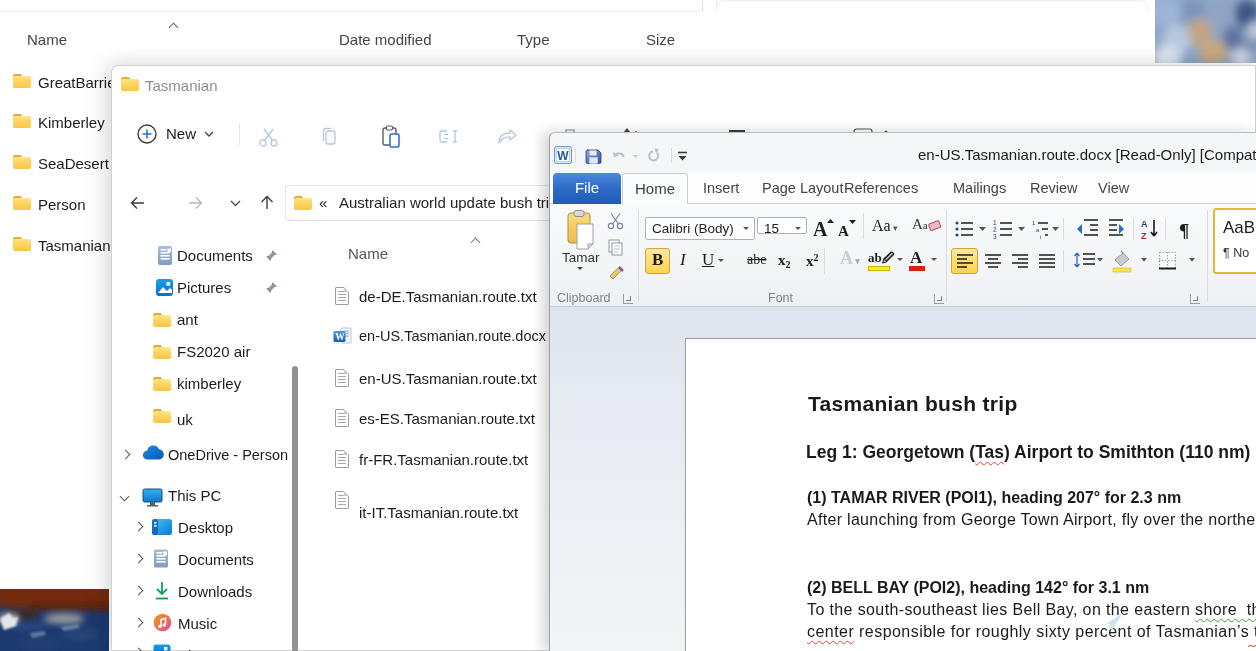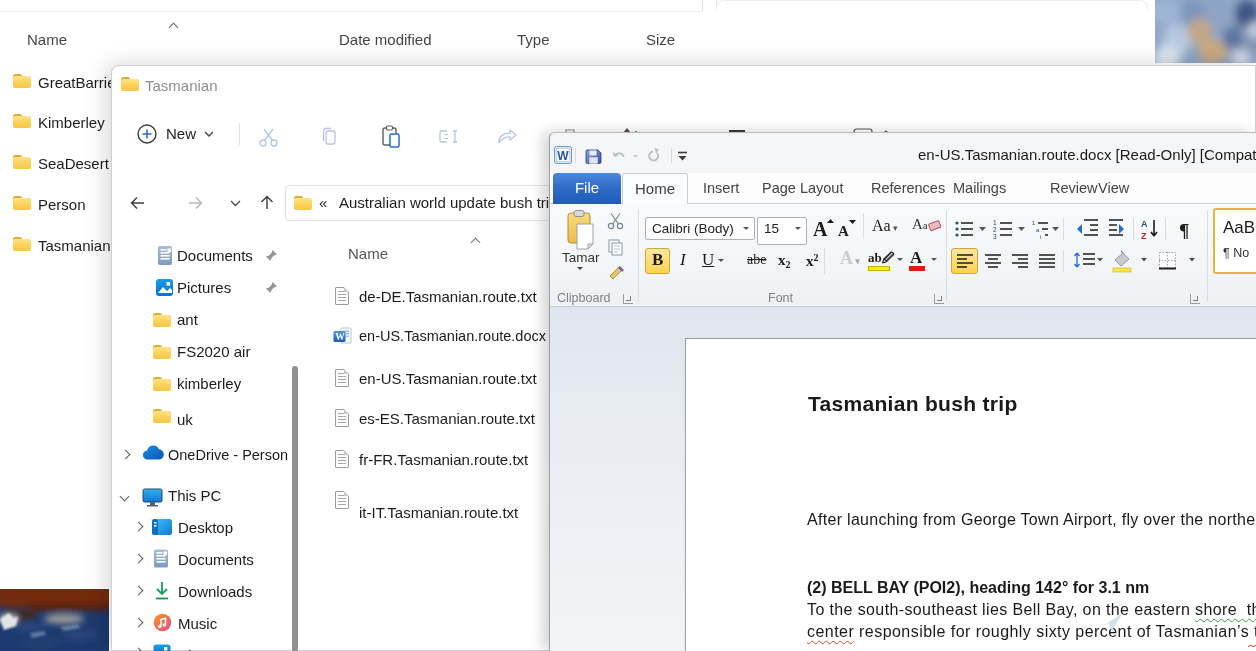--- a/index.html
+++ b/index.html
@@ -401,23 +401,23 @@
     </svg>
     <div class="abs" style="left:368px; top:13px; width:339px; overflow:hidden; font-size:15px; color:#1b1b1b; white-space:nowrap;">en-US.Tasmanian.route.docx [Read-Only] [Compatibility Mode] - Microsoft Word</div>
 
     <div class="abs" style="left:0; top:40px; width:707px; height:31px; background:#fdfdfe; border-bottom:1px solid #cfd4da;"></div>
     <div class="abs" style="left:3px; top:40px; width:68px; height:31px; border-radius:4px 4px 0 0;
       background:linear-gradient(180deg,#4a89dd 0%,#2e6ac6 50%,#1f5cba 100%); color:#fff; font-size:15px;
       text-align:center; line-height:30px;">File</div>
     <div class="abs" style="left:72px; top:40px; width:66px; height:31px; background:#fbfcfd; border:1px solid #c9ced6; border-bottom:none; border-radius:3px 3px 0 0; color:#3e3e3e; font-size:15px; text-align:center; line-height:30px;">Home</div>
     <div class="wtab" style="left:153px; top:47px;">Insert</div>
     <div class="wtab" style="left:212px; top:47px;">Page Layout</div>
-    <div class="wtab" style="left:321px; top:47px;text-align:center;">References</div>
+    <div class="wtab" style="left:294px; top:47px;text-align:center;">References</div>
     <div class="wtab" style="left:403px; top:47px;">Mailings</div>
-    <div class="wtab" style="left:480px; top:47px;margin-left:20px;">Review</div>
+    <div class="wtab" style="left:480px; top:47px;">Review</div>
     <div class="wtab" style="left:548px; top:47px;">View</div>
 
     <div id="ribbon" class="abs" style="left:0; top:71px; width:707px; height:103px; background:linear-gradient(180deg,#f9fafb 0%,#f3f5f7 60%,#eef1f4 100%); border-bottom:1px solid #c8cdd4; overflow:hidden;">
 
       <svg class="ricon" style="left:15px; top:6px;" width="34" height="42" viewBox="0 0 34 42">
         <rect x="3" y="3" width="22" height="30" rx="3" fill="url(#clipg)" stroke="#b08f3e" stroke-width="1"></rect>
         <rect x="9" y="0.5" width="10" height="6" rx="2" fill="#d8d8d8" stroke="#909090"></rect>
         <path d="M12 14 h16 v20 l-5 5 h-11 z" fill="#fff" stroke="#a0a0a0"></path>
         <path d="M23 34 v5 l5 -5 z" fill="#e0e0e0" stroke="#a0a0a0"></path>
         <defs>
@@ -446,21 +446,21 @@
           <path d="M13 55 l4 4" stroke="#7a5ab0" stroke-width="2.5"></path>
         </g>
       </svg>
       <div class="glabel" style="left:7px;">Clipboard</div>
       <div class="launch" style="left:73px; top:90px;"></div>
       <div class="vsep" style="left:88px;"></div>
 
       <div class="combo" style="left:95px; top:13px; width:110px; height:23px; line-height:21px; padding-left:6px;">Calibri (Body)
         <div class="abs" style="right:5px; top:9px; width:0; height:0; border:3.5px solid transparent; border-top-color:#555;"></div>
       </div>
-      <div class="combo" style="left:207px; top:13px; width:50px; height:28px; line-height:21px; padding-left:6px;">15
+      <div class="combo" style="left:207px; top:13px; width:50px; height:17px; line-height:21px; padding-left:6px;">15
         <div class="abs" style="right:5px; top:9px; width:0; height:0; border:3.5px solid transparent; border-top-color:#555;"></div>
       </div>
       <svg class="ricon" style="left:262px; top:11px;" width="46" height="26" viewBox="0 0 46 26">
         <text x="1" y="21" font-size="20" font-weight="bold" fill="#1c1c1c" font-family="Liberation Serif">A</text>
         <path d="M15 8 l3.5 -4 3.5 4 z" fill="#1c1c1c"></path>
         <text x="26" y="21" font-size="15" font-weight="bold" fill="#1c1c1c" font-family="Liberation Serif">A</text>
         <path d="M37 5 l3.5 4 3.5 -4 z" fill="#1c1c1c"></path>
       </svg>
       <div class="abs" style="left:313px; top:9px; width:1px; height:26px; background:#d9dce1;"></div>
       <div class="abs" style="left:322px; top:13px; font-size:16px; font-family:'Liberation Serif'; color:#1c1c1c;">Aa<span style="font-size:9px; color:#555;"> ▾</span></div>
@@ -579,20 +579,22 @@
 
       <div class="abs" style="left:663px; top:4px; width:60px; height:66px; background:#fff; border:2px solid #e3b839; border-radius:3px;">
         <div class="abs" style="left:8px; top:8px; font-size:17px; color:#1c1c1c;">AaBb</div>
         <div class="abs" style="left:8px; top:36px; font-size:12.5px; color:#333;">¶ No</div>
       </div>
     </div>
 
     <div id="docarea">
       <div id="page">
         <div class="doc" style="left:122px; top:53px; font-size:21px; font-weight:bold; letter-spacing:0.3px;">Tasmanian bush trip</div>
+        <div class="doc" style="left:120px; top:103px; font-size:17.5px; font-weight:bold;">Leg 1: Georgetown (<span class="sqr">Tas</span>) Airport to Smithton (110 nm)</div>
+        <div class="doc" style="left:121px; top:150px; font-size:16px; font-weight:bold;">(1) TAMAR RIVER (POI1), heading 207° for 2.3 nm</div>
         <div class="doc" style="left:121px; top:172px; font-size:16px; letter-spacing:0.3px;">After launching from George Town Airport, fly over the northern Tamar</div>
         <div class="doc" style="left:121px; top:240px; font-size:16px; font-weight:bold;">(2) BELL BAY (POI2), heading 142° for 3.1 nm</div>
         <div class="doc" style="left:121px; top:262px; font-size:16px; letter-spacing:0.38px;">To the south-southeast lies Bell Bay, on the eastern <span class="sqg">shore&nbsp; the</span> industrial</div>
         <div class="doc" style="left:121px; top:284px; font-size:16px; letter-spacing:0.45px;"><span class="sqr">center</span> responsible for roughly sixty percent of Tasmanian’s total</div>
         <svg class="abs" style="left:562px; top:305px;" width="8" height="4" viewBox="0 0 8 4">
           <path d="M0 3 Q2 0 4 2 Q6 4 8 1" fill="none" stroke="#d8402c" stroke-width="1"></path>
         </svg>
         <svg class="abs" style="left:412px; top:273px;" width="26" height="20" viewBox="0 0 26 20">
           <path d="M2 16 L24 2 L14 18 L11 11 Z" fill="#b9d3e6"></path>
           <path d="M11 11 L24 2 L13 19 Z" fill="#d8e6f2" opacity="0.8"></path>

